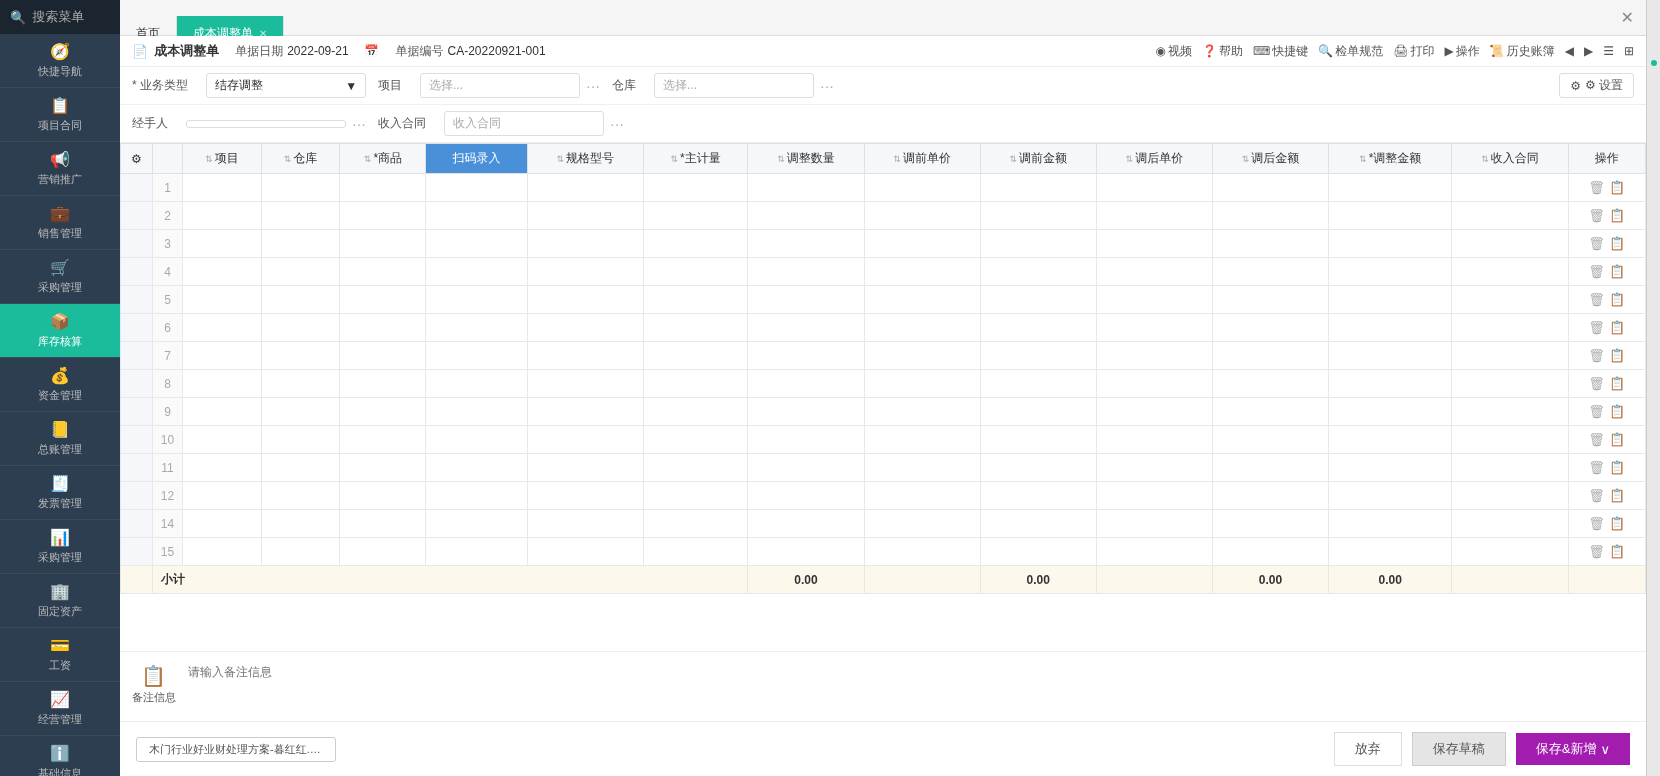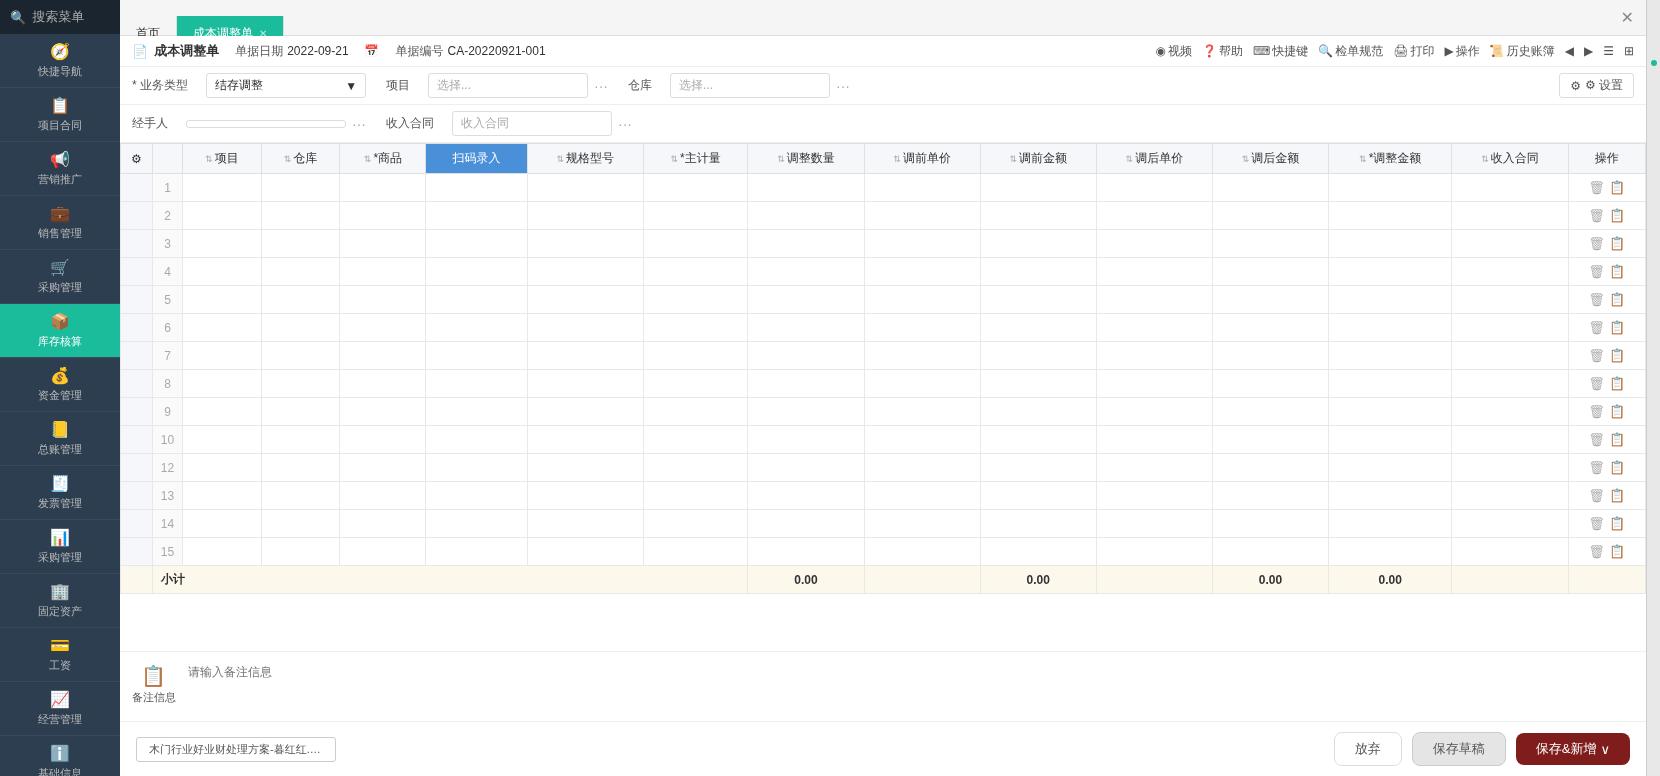--- a/index.html
+++ b/index.html
@@ -144,21 +144,21 @@
       display: flex;
       align-items: center;
       gap: 2px;
     }
 
     
     .form-row {
       display: flex;
       align-items: center;
       padding: 6px 12px;
-      gap: 20px;
+      gap: 12px;
       border-bottom: 1px solid #eee;
       flex-shrink: 0;
       background: #fff;
       flex-wrap: wrap;
     }
     .form-field {
       display: flex;
       align-items: center;
       gap: 6px;
       font-size: 12px;
@@ -308,37 +308,37 @@
       align-items: center;
       justify-content: flex-end;
       padding: 10px 16px;
       border-top: 1px solid #eee;
       gap: 10px;
       background: #fff;
       flex-shrink: 0;
     }
     .btn {
       padding: 7px 20px;
-      border-radius: 8px;
+      border-radius: 0;
       border: 1px solid #ddd;
       cursor: pointer;
       font-size: 13px;
       font-family: inherit;
     }
     .btn-default {
       background: #fff;
       color: #555;
     }
     .btn-secondary {
       background: #e5e5e5;
       color: #555;
       border-color: #ccc;
     }
     .btn-primary {
-      background: #7f1d1d;
+      background: #a21caf;
       color: #fff;
       border: none;
       display: flex;
       align-items: center;
       gap: 4px;
     }
 
     
     .taskbar-item {
       padding: 4px 12px;
@@ -779,44 +779,44 @@
       <td></td>
       <td>
         <div class="action-cell">
           <span class="action-icon">🗑</span>
           <span class="action-icon">📋</span>
         </div>
       </td>
     </tr>
             <tr>
       <td class="settings-col"></td>
+      <td class="row-num">11</td>
+      <td></td>
+      <td></td>
+      <td></td>
+      <td></td>
+      <td></td>
+      <td></td>
+      <td></td>
+      <td></td>
+      <td></td>
+      <td></td>
+      <td></td>
+      <td></td>
+      <td></td>
+      <td>
+        <div class="action-cell">
+          <span class="action-icon">🗑</span>
+          <span class="action-icon">📋</span>
+        </div>
+      </td>
+    </tr>
+            <tr>
+      <td class="settings-col"></td>
       <td class="row-num">12</td>
-      <td></td>
-      <td></td>
-      <td></td>
-      <td></td>
-      <td></td>
-      <td></td>
-      <td></td>
-      <td></td>
-      <td></td>
-      <td></td>
-      <td></td>
-      <td></td>
-      <td></td>
-      <td>
-        <div class="action-cell">
-          <span class="action-icon">🗑</span>
-          <span class="action-icon">📋</span>
-        </div>
-      </td>
-    </tr>
-            <tr>
-      <td class="settings-col"></td>
-      <td class="row-num">13</td>
       <td></td>
       <td></td>
       <td></td>
       <td></td>
       <td></td>
       <td></td>
       <td></td>
       <td></td>
       <td></td>
       <td></td>

